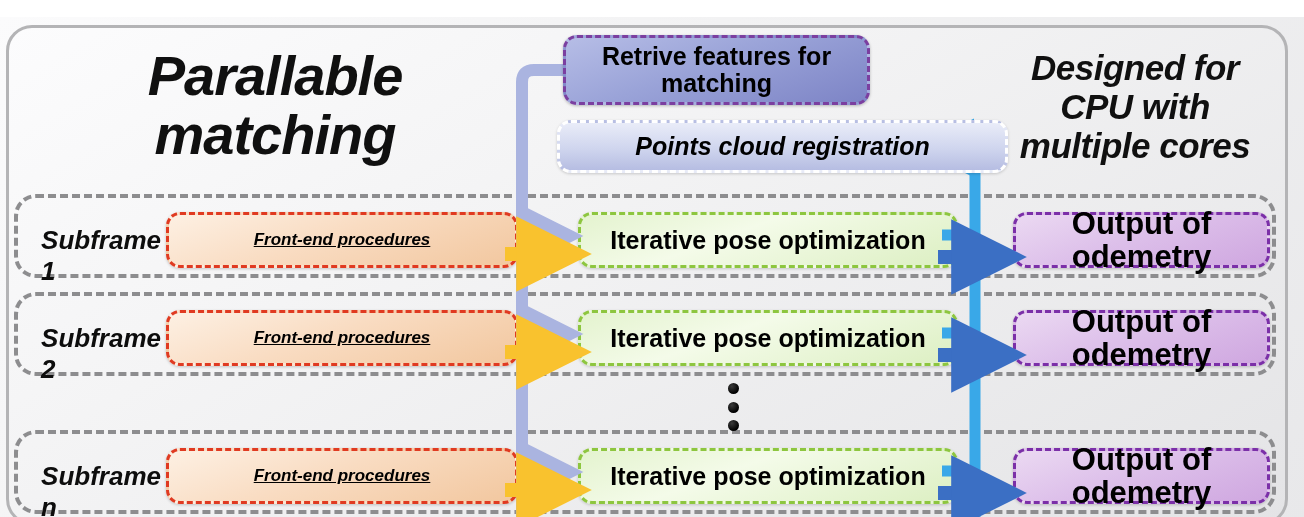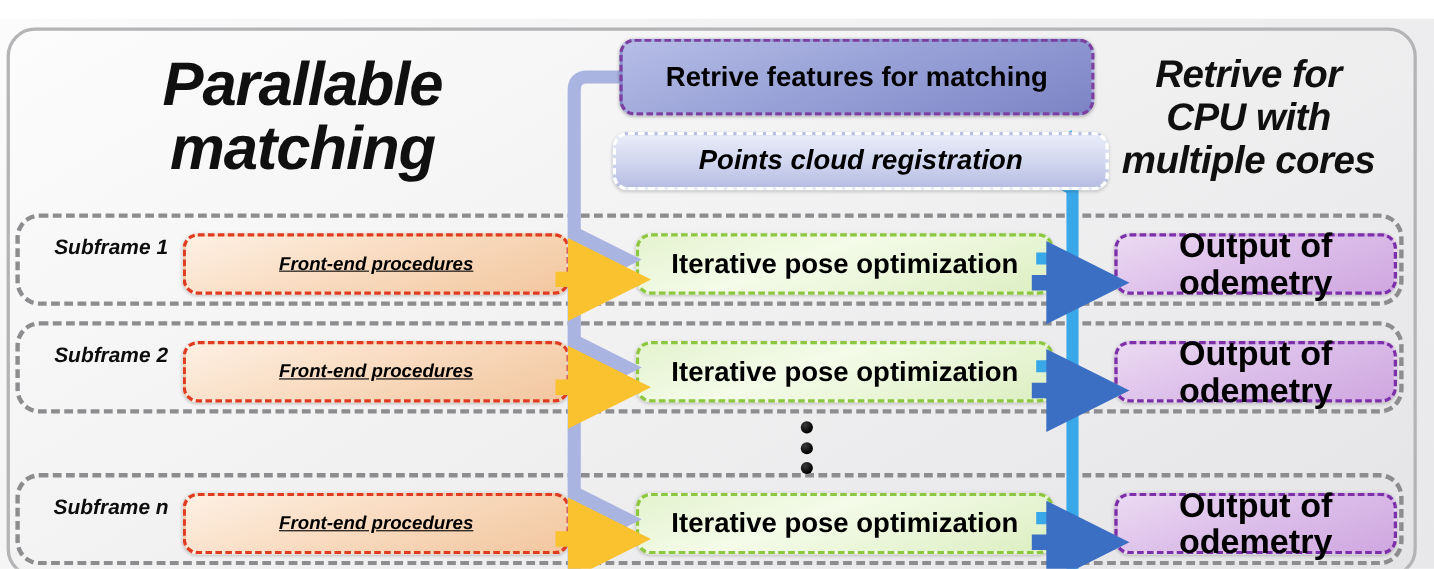--- a/index.html
+++ b/index.html
@@ -42,21 +42,21 @@
   
   .node{
     position:absolute;box-sizing:border-box;
     display:flex;align-items:center;justify-content:center;
     text-align:center;font-weight:bold;color:#000;
     border-radius:14px;
     z-index:6;
   }
 
   .node-retrieve{
-    left:563px;top:18px;width:432px;height:70px;
+    left:563px;top:18px;width:307px;height:70px;
     border:3px dashed #7b3fa0;
     background:linear-gradient(160deg,#b6bde6 0%,#9aa3d8 45%,#7d84c6 100%);
     font-size:25px;line-height:1.08;
     box-shadow:0 1px 3px rgba(0,0,0,.25);
   }
   .node-pointcloud{
     left:557px;top:103px;width:451px;height:53px;
     border:3px dashed #ffffff;
     background:linear-gradient(180deg,#e9ecf8 0%,#cfd5ee 55%,#b6bde2 100%);
     font-size:25px;
@@ -87,23 +87,23 @@
   }
 
   
   .subframe{
     position:absolute;left:14px;width:1262px;height:84px;
     border:4px dashed #8d8d8f;border-radius:22px;
     background:transparent;box-sizing:border-box;
     z-index:4;
   }
   .sf-label{
-    position:absolute;left:24px;top:10px;width:118px;height:36px;
-    display:flex;align-items:center;justify-content:center;
-    font-style:italic;font-weight:bold;font-size:19px;color:#0d0d0d;
+    position:absolute;left:24px;top:40px;width:118px;height:36px;
+    display:flex;align-items:center;justify-content:center;
+    font-style:italic;font-weight:bold;font-size:26px;color:#0d0d0d;
   }
 
   
   .wires{position:absolute;left:0;top:0;width:1304px;height:517px;z-index:5;}
 
   
   .ellipsis{
     position:absolute;left:723px;top:366px;width:20px;height:48px;
     display:flex;flex-direction:column;align-items:center;justify-content:space-between;
     z-index:6;
@@ -132,21 +132,21 @@
 
   <div class="title-left">
     <div>
       <div>Parallable</div>
       <div>matching</div>
     </div>
   </div>
 
   <div class="title-right">
     <div>
-      <div>Retrive for</div>
+      <div>Designed for</div>
       <div>CPU with</div>
       <div>multiple cores</div>
     </div>
   </div>
 
   <svg class="wires" viewBox="0 0 1304 517">
     <defs>
       <marker id="mk-lav" markerWidth="6" markerHeight="6" refX="2.2" refY="3" orient="auto" markerUnits="strokeWidth">
         <path d="M0,0.3 L5.4,3 L0,5.7 Z" fill="#aab4e0"></path>
       </marker>

